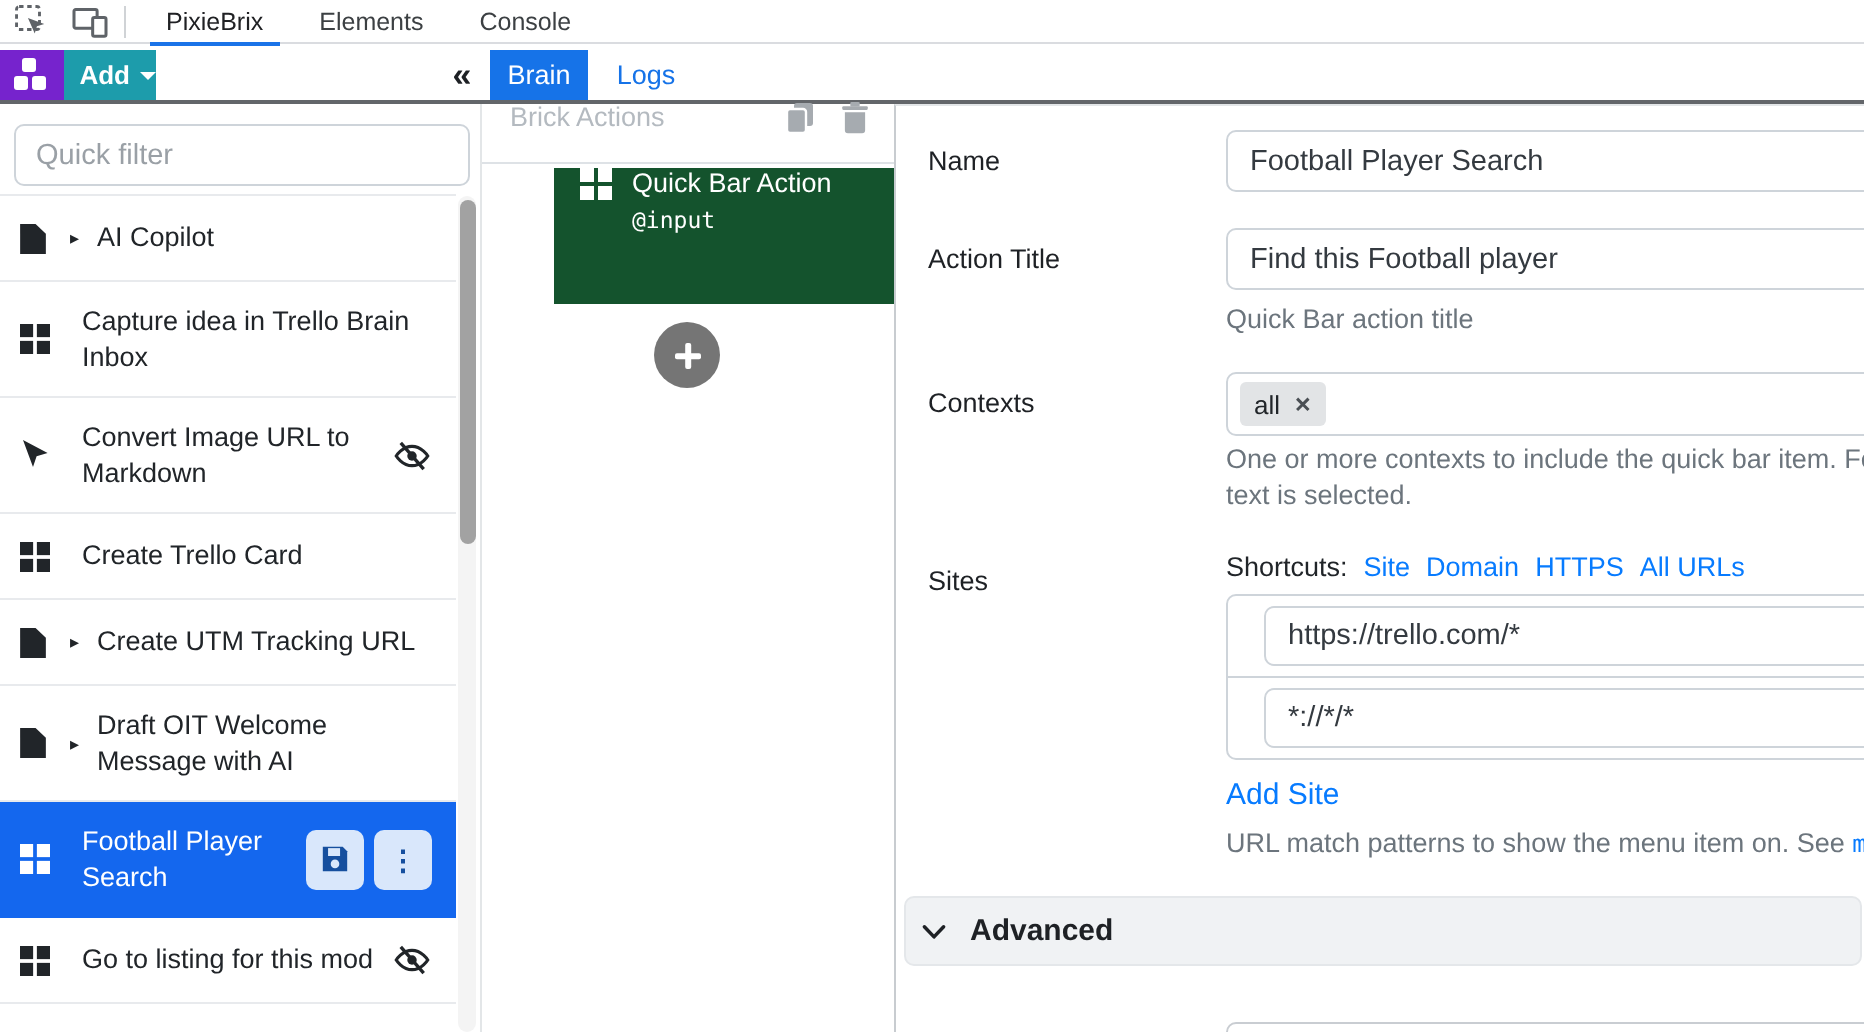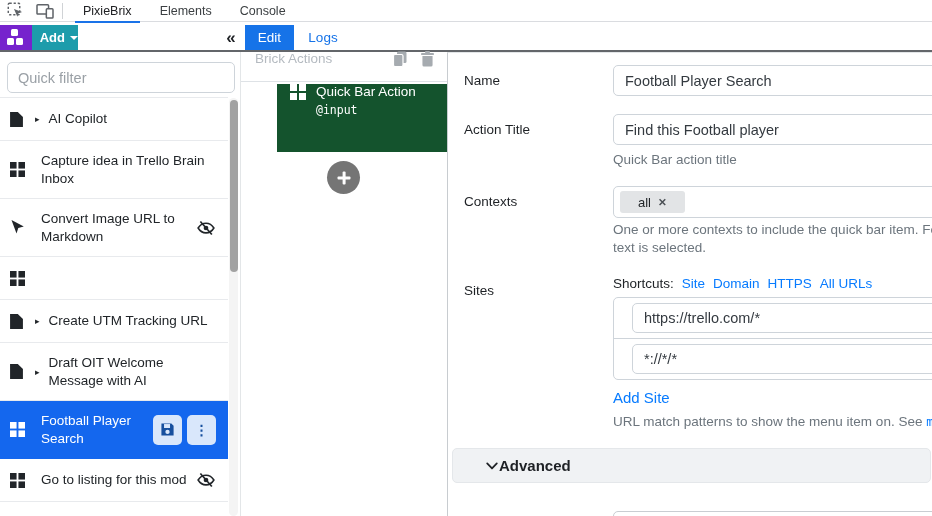--- a/index.html
+++ b/index.html
@@ -70,35 +70,35 @@
 
   
   .form-panel { position:absolute; left:447px; top:52px; width:485px; height:464px; background:#fff;
     border-left:1px solid #c8ccd0; border-top:1px solid #e3e6e8; }
   .flabel { position:absolute; left:16px; font-size:13.5px; color:#1e2125; }
   .finput { position:absolute; left:165px; width:330px; height:31px; border:1px solid #ced4da; border-radius:5px;
     padding:0 11px; font-size:14.5px; color:#343a40; font-family:"Liberation Sans",sans-serif; background:#fff; }
   .fhelp { position:absolute; left:165px; width:325px; font-size:13.5px; color:#6c757d; white-space:nowrap; overflow:hidden; }
   .ctx-box { position:absolute; left:165px; top:133px; width:330px; height:32px; border:1px solid #ced4da; border-radius:5px;
     display:flex; align-items:center; padding-left:6px; cursor:text; }
-  .chip { background:#e2e4e6; border-radius:3px; height:22px; display:flex; align-items:center; padding:0 18px; gap:7px; }
+  .chip { background:#e2e4e6; border-radius:3px; height:22px; display:flex; align-items:center; padding:0 7px; gap:7px; }
   .chip-label { font-size:13px; color:#212529; }
   .chip-x { font-size:10.5px; color:#4a4f54; cursor:pointer; font-weight:bold; }
   .shortcuts-line { position:absolute; left:165px; top:223px; font-size:13.5px; color:#212529; white-space:nowrap; }
   .shortcuts-line a { color:#077bff; text-decoration:none; margin-left:8px; cursor:pointer; }
   .sites-box { position:absolute; left:165px; top:244px; width:345px; border:1px solid #ced4da; border-radius:5px; }
   .site-row { padding:5px 0 5px 18px; }
   .site-row + .site-row { border-top:1px solid #ced4da; }
   .site-input { width:330px; height:30px; border:1px solid #ced4da; border-radius:5px; padding:0 11px;
     font-size:14.5px; color:#343a40; font-family:"Liberation Sans",sans-serif; }
   .add-site { position:absolute; left:165px; top:336px; font-size:15px; color:#077bff; text-decoration:none; cursor:pointer; }
   .url-help { position:absolute; left:165px; top:361px; width:325px; font-size:13.5px; color:#6c757d; white-space:nowrap; overflow:hidden; }
   .url-help code { font-family:"DejaVu Sans Mono", monospace; font-size:12px; color:#077bff; }
   .advanced-bar { position:absolute; left:4px; top:395px; width:479px; height:35px; background:#f0f2f4;
-    border:1px solid #e4e7ea; border-radius:5px; display:flex; align-items:center; padding-left:32px; cursor:pointer; }
+    border:1px solid #e4e7ea; border-radius:5px; display:flex; align-items:center; padding-left:7px; gap:11px; cursor:pointer; }
   .advanced-label { font-size:15px; font-weight:600; color:#1e2125; }
   .bottom-input { position:absolute; left:165px; top:458px; width:330px; height:30px; border:1px solid #c9cdd2;
     border-radius:5px; background:#fff; }
 </style>
 </head>
 <body>
 
 <div class="screen">
 
   <div class="devtools-bar">
@@ -133,21 +133,21 @@
           <i></i>
           <i></i>
         </span>
     </div>
     <button class="add-btn">
       <span>Add</span>
       <span class="add-caret"></span>
     </button>
     <button class="collapse-btn"><span>«</span></button>
     <button class="panel-tab tab-edit">
-        <span>Edit</span>
+        <span>Brain</span>
       </button>
     <button class="panel-tab tab-logs">
         <span>Logs</span>
       </button>
   </div>
 
   <div class="sidebar">
     <input class="quick-filter" placeholder="Quick filter" style="">
     <div class="mod-list">
 
@@ -191,20 +191,21 @@
 
       <div class="srow h1">
         <span class="sicon">
           <svg width="15" height="15" viewBox="0 0 16 16" fill="currentColor">
               <rect width="7" height="7"></rect>
               <rect x="9" width="7" height="7"></rect>
               <rect y="9" width="7" height="7"></rect>
               <rect x="9" y="9" width="7" height="7"></rect>
             </svg>
         </span>
+        <div class="slabel">Create Trello Card</div>
       </div>
 
       <div class="srow h1">
         <span class="sicon">
           <svg width="13" height="15" viewBox="0 0 12 14">
               <path d="M0 0h7.2L12 4.6V14H0z" fill="currentColor"></path>
             </svg>
         </span>
           <span class="caret-glyph">▸</span>
         <div class="slabel">Create UTM Tracking URL</div>

